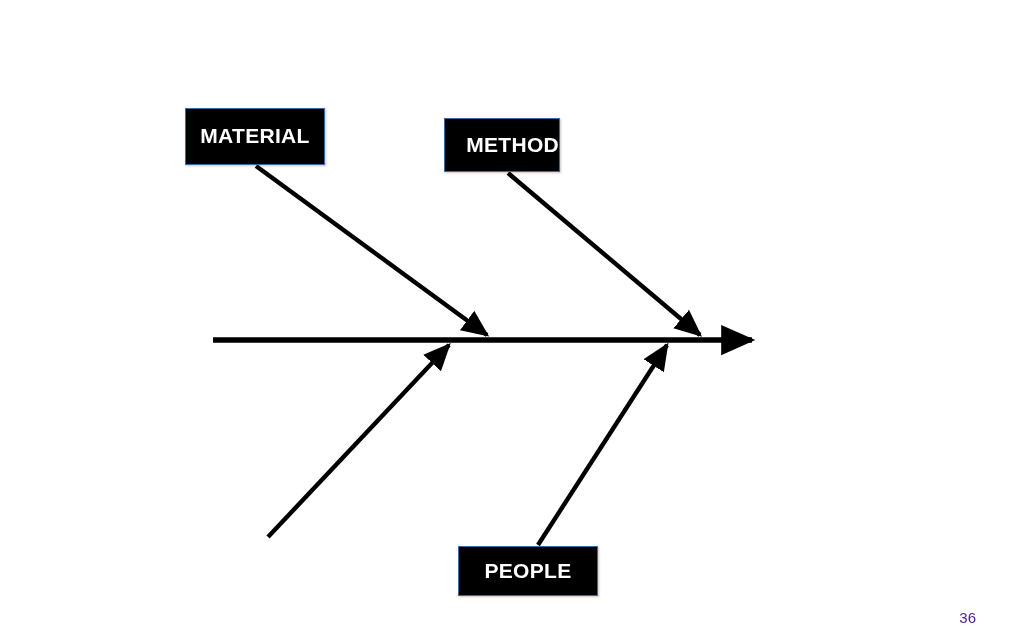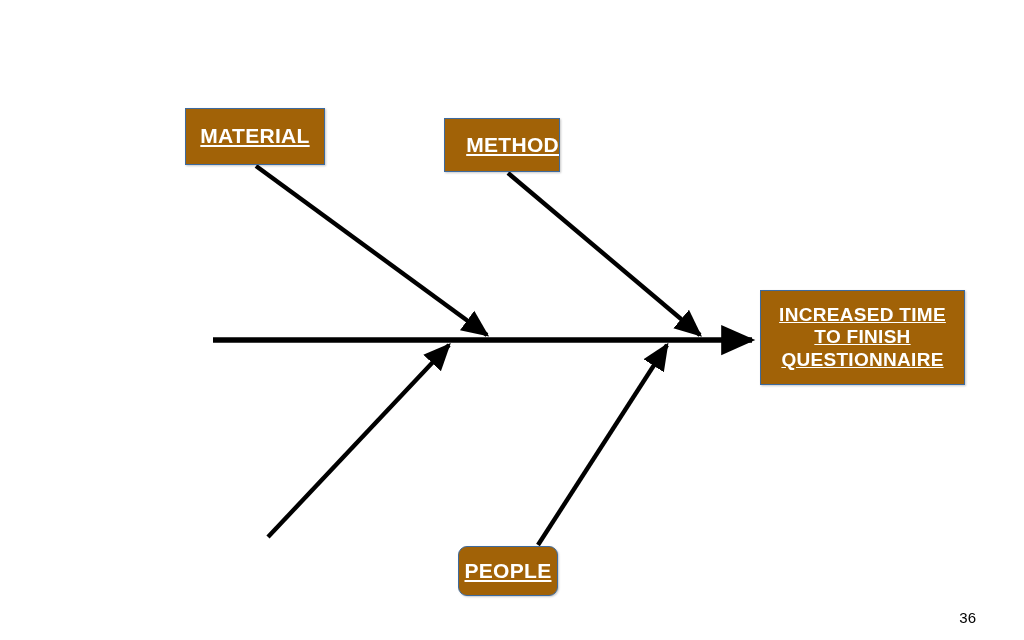--- a/index.html
+++ b/index.html
@@ -19,54 +19,53 @@
   }
   #diagram-svg {
     position: absolute;
     left: 0;
     top: 0;
     width: 1024px;
     height: 640px;
   }
   .node-box {
     position: absolute;
-    background: #a16207;
+    background: #000000;
     border: 1px solid #3d6a9e;
     box-sizing: border-box;
     display: flex;
     align-items: center;
     justify-content: center;
     color: #ffffff;
     font-weight: bold;
     letter-spacing: 0.3px;
     text-align: center;
     line-height: 1.18;
     box-shadow: 1px 1px 2px rgba(0,0,0,0.22);
-    text-decoration: underline;
   }
   .cause-box {
     font-size: 21px;
   }
   #node-material { left: 185px; top: 108px; width: 140px; height: 57px; }
   #node-method   { left: 444px; top: 118px; width: 116px; height: 54px; justify-content: flex-end; }
   #node-envt     { left: 178px; top: 538px; width: 116px; height: 52px; }
-  #node-people   { left: 458px; top: 546px; width: 100px; height: 50px; border-radius: 9px; }
+  #node-people   { left: 458px; top: 546px; width: 140px; height: 50px; }
   #node-effect {
     left: 760px; top: 290px; width: 205px; height: 95px;
     font-size: 19px;
     flex-direction: column;
     padding: 0 6px;
   }
   #node-effect .effect-line { display: block; width: 100%; }
   .page-number {
     position: absolute;
     right: 48px;
     bottom: 14px;
     font-size: 15px;
-    color: #000000;
+    color: #4c1d95;
     font-family: "Liberation Sans", sans-serif;
   }
 </style>
 </head>
 <body>
 
 <div id="slide">
 
   <svg id="diagram-svg" viewBox="0 0 1024 640" xmlns="http://www.w3.org/2000/svg">
     <defs>
@@ -92,21 +91,16 @@
 
   <div class="node-box cause-box" id="node-method">
     <span>METHOD</span>
   </div>
 
 
   <div class="node-box cause-box" id="node-people">
     <span>PEOPLE</span>
   </div>
 
-  <div class="node-box" id="node-effect">
-    <span class="effect-line">INCREASED TIME</span>
-    <span class="effect-line">TO FINISH</span>
-    <span class="effect-line">QUESTIONNAIRE</span>
-  </div>
 
   <div class="page-number">36</div>
 
 </div>
 
 </body></html>

